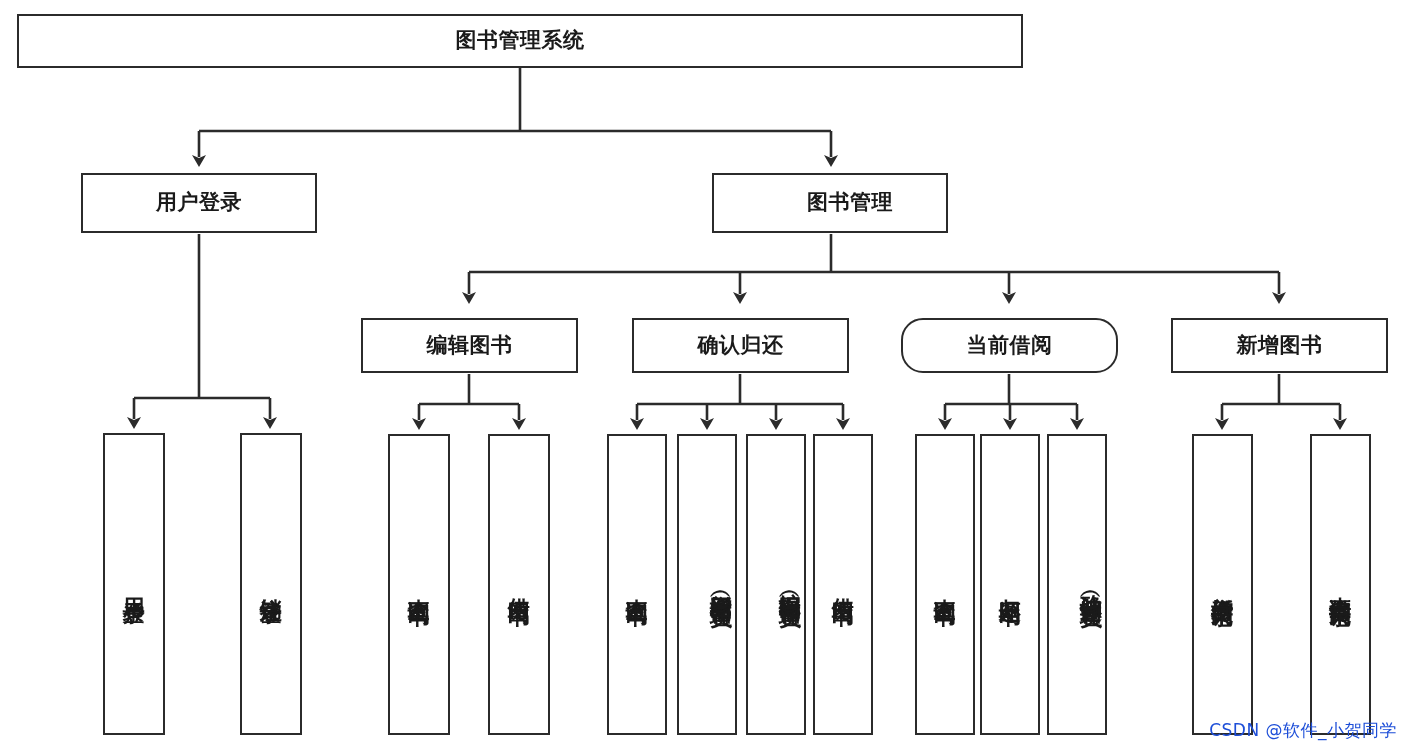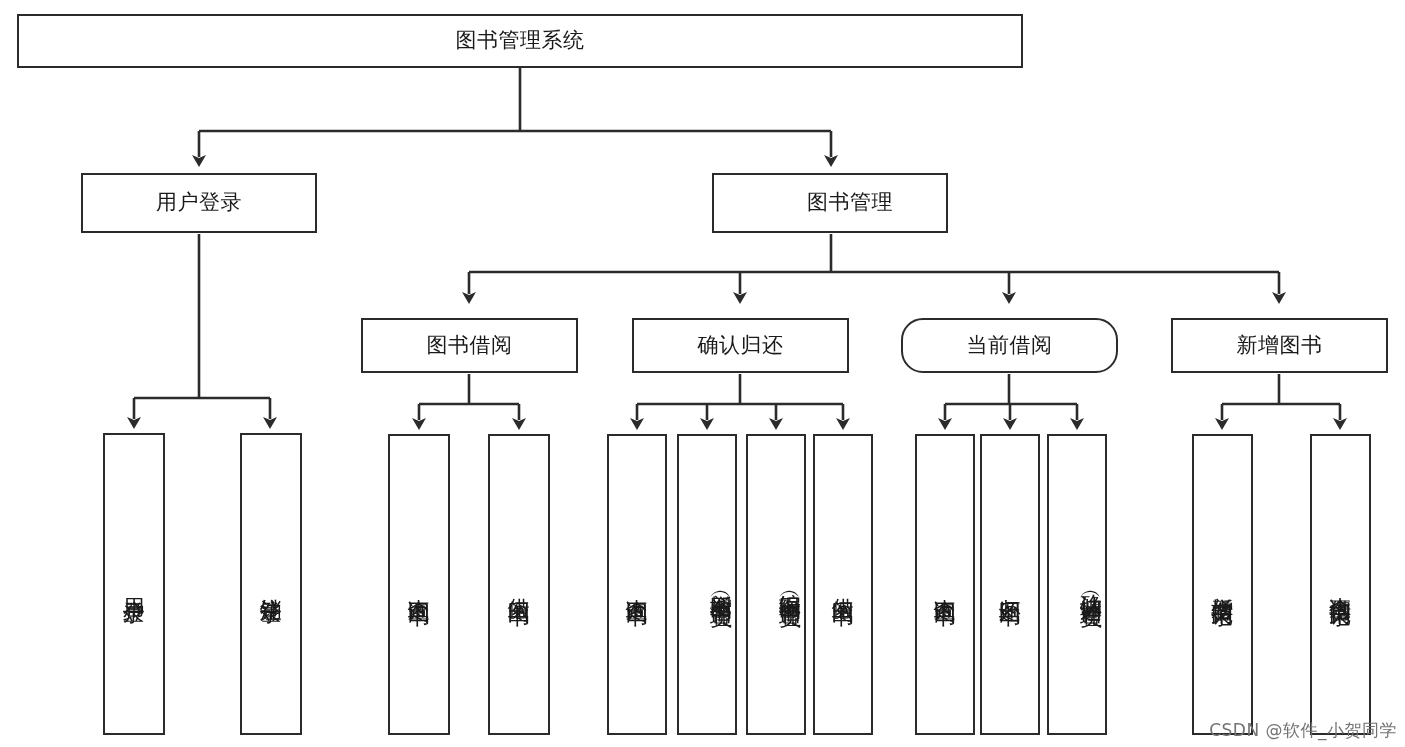--- a/index.html
+++ b/index.html
@@ -27,20 +27,21 @@
   }
   .node {
     position: absolute;
     box-sizing: border-box;
     border: 2px solid #2b2b2b;
     background: #ffffff;
     display: flex;
     align-items: center;
     justify-content: center;
     color: #1a1a1a;
+    font-weight: bold;
   }
   .node-h {
     font-size: 21px;
     line-height: 1.2;
     letter-spacing: 0.5px;
     white-space: nowrap;
   }
   .node-v {
     writing-mode: vertical-rl;
     text-orientation: upright;
@@ -55,21 +56,21 @@
   }
   .node-v.mid {
     align-items: center;
     justify-content: center;
   }
   .watermark {
     position: absolute;
     right: 8px;
     bottom: 5px;
     font-size: 17px;
-    color: #737373;
+    color: #1d4ed8;
     white-space: nowrap;
     letter-spacing: 0.5px;
   }
 </style>
 </head>
 <body>
 
 <div id="canvas">
 
   <svg id="edges" viewBox="0 0 1405 747">
@@ -127,21 +128,21 @@
   </div>
 
   <div class="node node-h" style="left:81px; top:173px; width:236px; height:60px;">
     <span>用户登录</span>
   </div>
   <div class="node node-h" style="left:712px; top:173px; width:236px; height:60px;padding-left:40px;">
     <span>图书管理</span>
   </div>
 
   <div class="node node-h" style="left:361px; top:318px; width:217px; height:55px;">
-    <span>图书借阅</span>
+    <span>编辑图书</span>
   </div>
   <div class="node node-h" style="left:632px; top:318px; width:217px; height:55px;">
     <span>确认归还</span>
   </div>
   <div class="node node-h" style="left:901px; top:318px; width:217px; height:55px;border-radius:22px;">
     <span>当前借阅</span>
   </div>
   <div class="node node-h" style="left:1171px; top:318px; width:217px; height:55px;">
     <span>新增图书</span>
   </div>

